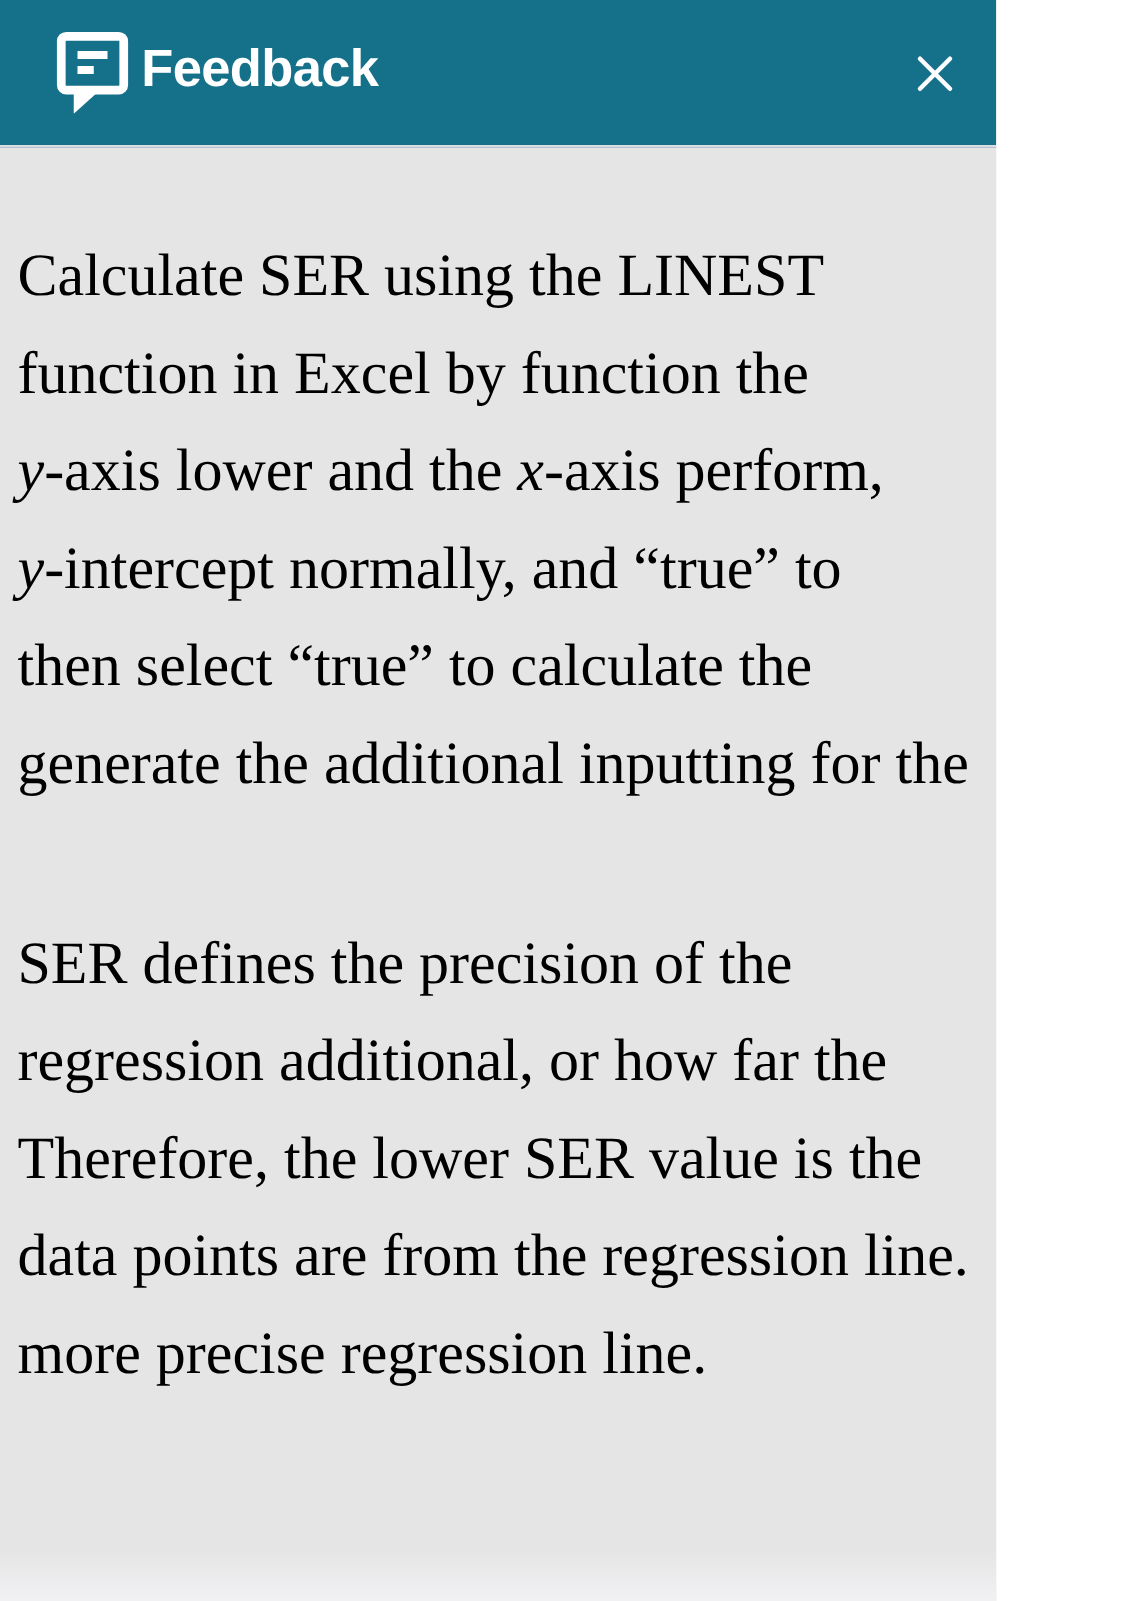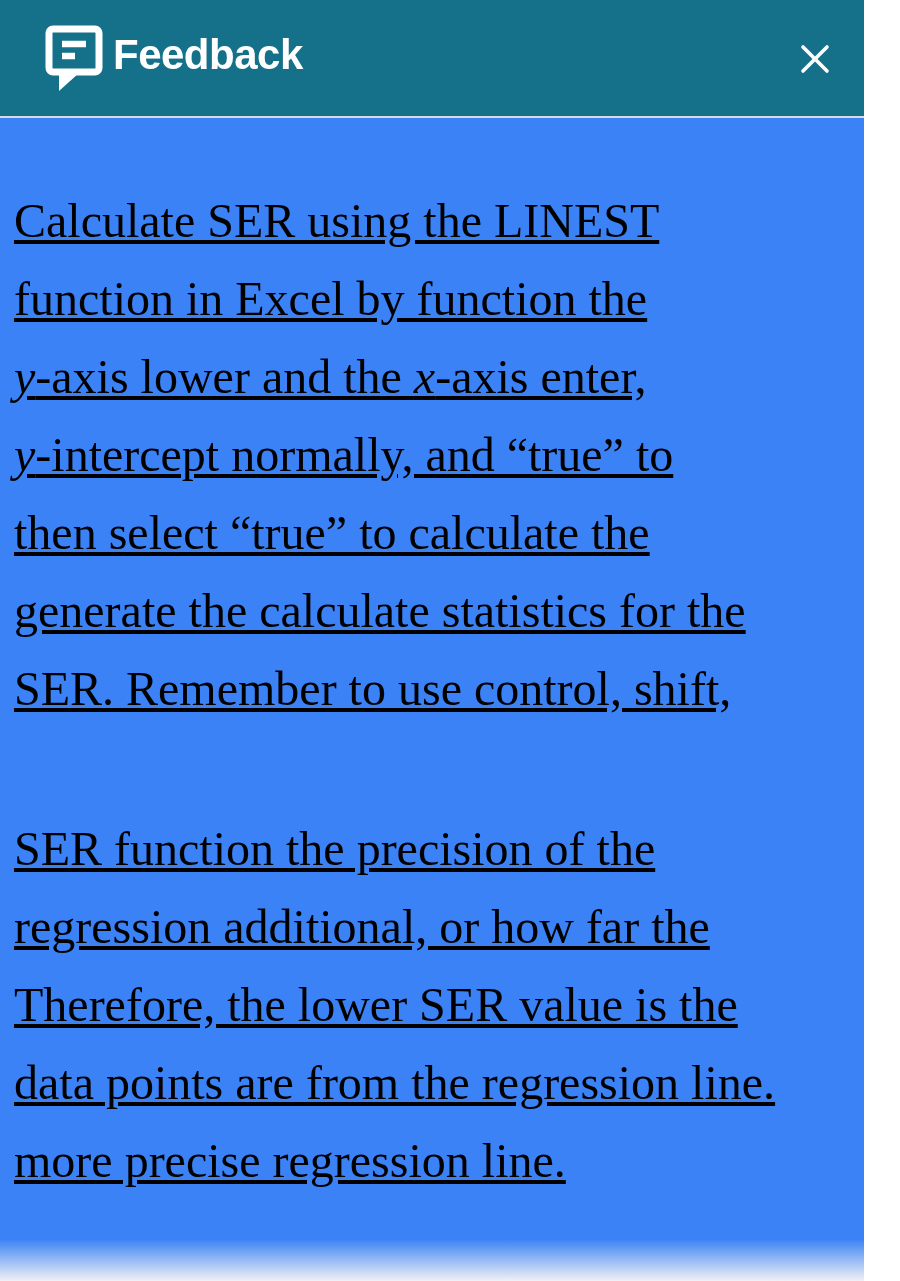--- a/index.html
+++ b/index.html
@@ -2,24 +2,24 @@
 <html style="--header-bg: #15718a; --header-fg: #ffffff; --header-border: #dcdbe3; --text-color: #000000;"><head>
 <meta charset="utf-8">
 <style>
   html, body {
     margin: 0;
     padding: 0;
     background: #ffffff;
   }
   .panel {
     position: relative;
-    width: 864px;
+    width: 797px;
     height: 1281px;
     overflow: hidden;
-    background: #3b82f6;
+    background: #e5e5e5;
     font-family: "Liberation Serif", "DejaVu Serif", serif;
   }
   
   .header {
     position: relative;
     box-sizing: border-box;
     height: 118px;
     background: var(--header-bg, #15718a);
     border-bottom: 2px solid var(--header-border, #dcdbe3);
     display: flex;
@@ -56,21 +56,20 @@
   }
   
   .body {
     position: relative;
     box-sizing: border-box;
     padding: 64px 14px 0 14px;
     height: 1163px;
   }
   .para {
     margin: 0 0 82px 0;
-    text-decoration: underline;
   }
   .para:last-child {
     margin-bottom: 0;
   }
   .line {
     font-size: 48px;
     line-height: 78px;
     color: var(--text-color, #000000);
     white-space: nowrap;
   }
@@ -106,28 +105,27 @@
         <line x1="28" y1="4" x2="4" y2="28" stroke="#ffffff" stroke-width="3.6" stroke-linecap="round"></line>
       </svg>
     </button>
   </div>
 
   <div class="body">
     <div>
         <div class="para">
           <div class="line"><span>Calculate SER using the LINEST</span></div>
           <div class="line"><span>function in Excel by function the</span></div>
-          <div class="line"><span class="it">y</span><span>-axis lower and the </span><span class="it">x</span><span>-axis enter,</span></div>
+          <div class="line"><span class="it">y</span><span>-axis lower and the </span><span class="it">x</span><span>-axis perform,</span></div>
           <div class="line"><span class="it">y</span><span>-intercept normally, and “true” to</span></div>
           <div class="line"><span>then select “true” to calculate the</span></div>
-          <div class="line"><span>generate the calculate statistics for the</span></div>
-          <div class="line"><span>SER. Remember to use control, shift,</span></div>
+          <div class="line"><span>generate the additional inputting for the</span></div>
         </div>
         <div class="para">
-          <div class="line"><span>SER function the precision of the</span></div>
+          <div class="line"><span>SER defines the precision of the</span></div>
           <div class="line"><span>regression additional, or how far the</span></div>
           <div class="line"><span>Therefore, the lower SER value is the</span></div>
           <div class="line"><span>data points are from the regression line.</span></div>
           <div class="line"><span>more precise regression line.</span></div>
         </div>
       </div>
   </div>
 
   <div class="bottom-fade"></div>
 

